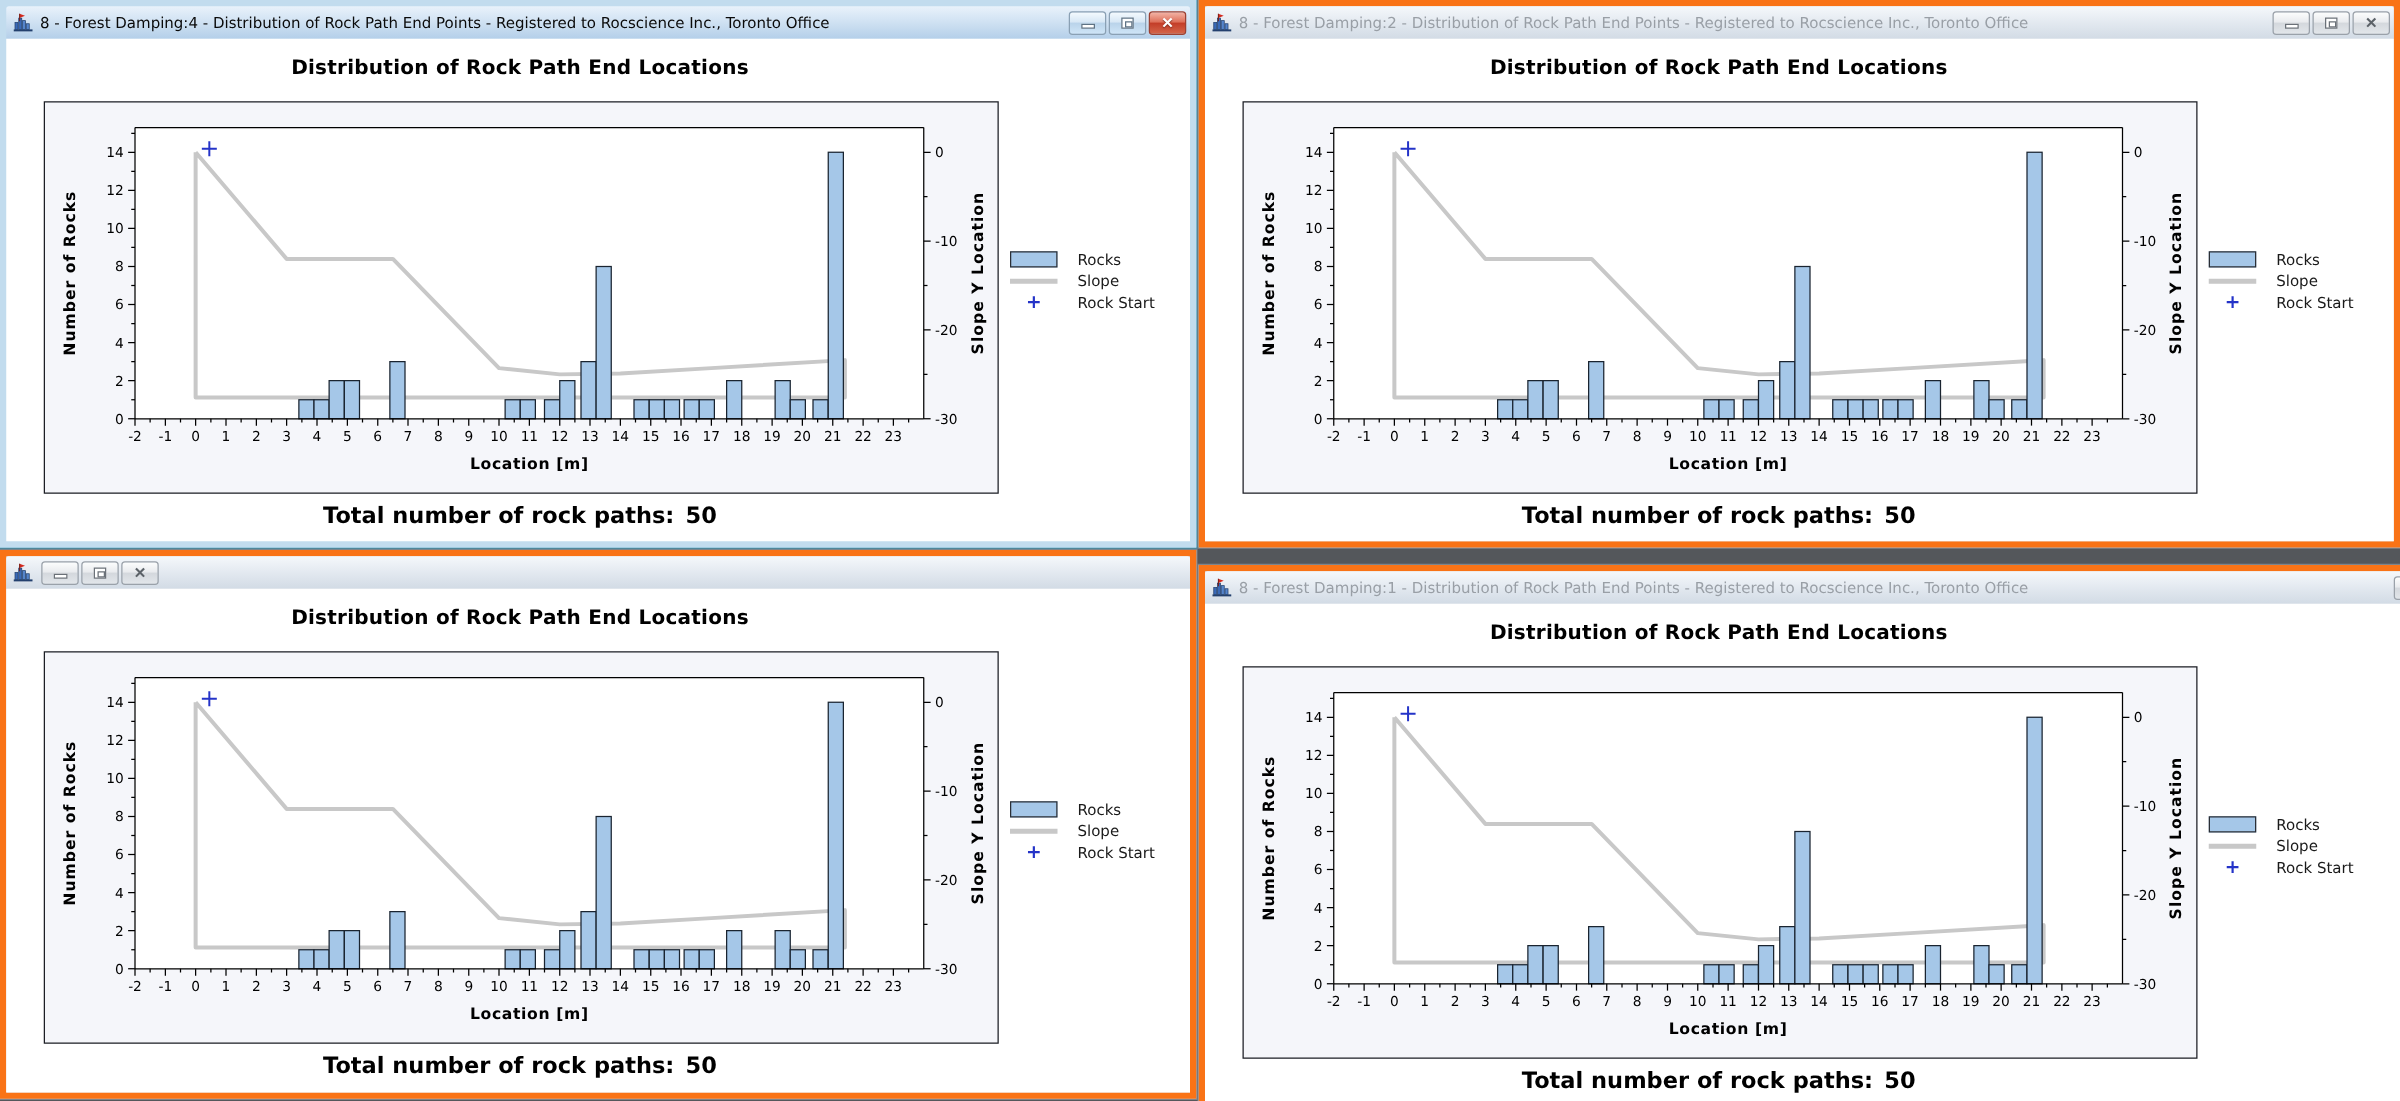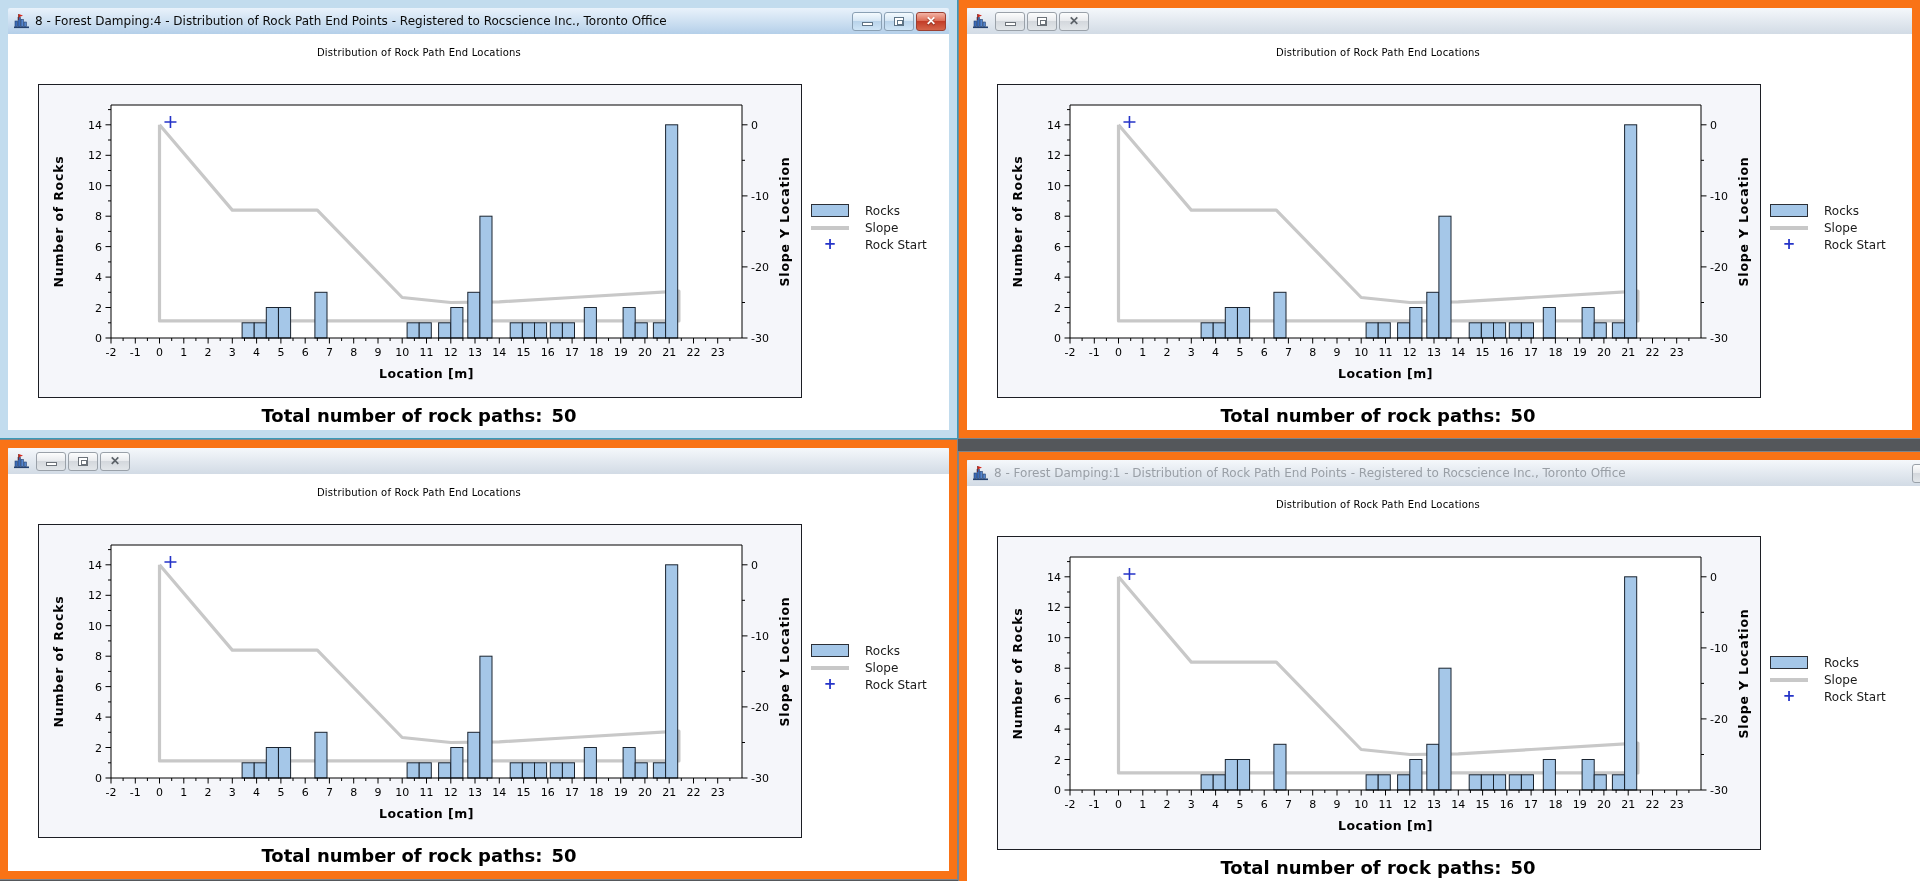--- a/index.html
+++ b/index.html
@@ -1,19 +1,19 @@
 <!DOCTYPE html>
 <html><head>
 <meta charset="utf-8">
 <style>
   html,body{margin:0;padding:0;}
   body{width:1920px;height:881px;background:#54575b;font-family:"DejaVu Sans",sans-serif;overflow:hidden;position:relative;}
   .app{position:absolute;left:0;top:0;width:1920px;height:881px;}
 
-  .win{position:absolute;box-sizing:border-box;border:8px solid #f97316;background:#d9dfe7;}
+  .win{position:absolute;box-sizing:border-box;border:5px solid #f97316;background:#d9dfe7;}
   .win.active{border-color:#c2dcee;background:#c2dcee;box-shadow:0 0 0 1px #3a9ab8;}
   .win.inactive{box-shadow:0 0 0 1px #7e848b;}
 
   .titlebar{height:26px;display:flex;align-items:center;padding:0 3px 0 5px;
     background:linear-gradient(to bottom,#e9f2fb 0%,#cfe1f2 50%,#b4cfe9 100%);
     border-radius:2px 2px 0 0;}
   .win.inactive .titlebar{background:linear-gradient(to bottom,#f5f8fb 0%,#e3e9f0 50%,#d2dbe5 100%);}
   .wintitle{flex:1;font-size:12px;color:#0a0a0a;white-space:nowrap;overflow:hidden;text-overflow:ellipsis;padding-left:5px;line-height:26px;}
   .win.inactive .wintitle{color:#999fa6;}
   .winicon{width:17px;height:17px;flex:0 0 17px;}
@@ -30,21 +30,21 @@
   .g-res{display:block;width:10px;height:9px;border:1px solid #5e7385;background:#fff;box-sizing:border-box;position:relative;}
   .g-res::after{content:"";position:absolute;left:2px;top:2px;width:4px;height:3px;border:1px solid #5e7385;}
   .win.inactive .g-res{border-color:#6b7178;}
   .win.inactive .g-res::after{border-color:#6b7178;}
   .g-x{font-size:12px;font-weight:bold;color:#ffffff;text-shadow:0 1px 1px #7a2518;line-height:1;}
   .win.inactive .g-x{color:#5c6268;text-shadow:none;}
 
   .client{position:relative;background:#ffffff;height:calc(100% - 26px);overflow:hidden;}
 
   .chart-title{position:absolute;left:30px;top:13px;width:762px;text-align:center;
-    font-size:10px;font-weight:normal;color:#000;letter-spacing:.2px;}
+    font-size:16px;font-weight:bold;color:#000;letter-spacing:.2px;}
   .panel{position:absolute;left:30px;top:50px;width:762px;height:312px;background:#f5f6fa;border:1px solid #1c1e24;}
   .panel svg{display:block;}
   svg text{font-family:"DejaVu Sans",sans-serif;}
 
   .legend{position:absolute;left:801px;top:168px;width:150px;}
   .lrow{display:flex;align-items:center;height:17px;}
   .lswatch{width:42px;display:flex;justify-content:center;align-items:center;flex:0 0 42px;}
   .sw-rocks{width:38px;height:13px;background:#a5c7e8;border:1px solid #2b2f36;box-sizing:border-box;}
   .sw-slope{width:38px;height:4px;background:#c8c8c8;}
   .sw-start{color:#2433c8;font-size:15px;font-weight:bold;line-height:1;}
@@ -264,20 +264,21 @@
         <svg width="17" height="17" viewBox="0 0 17 17">
           <rect x="1" y="13.5" width="15" height="1.6" fill="#23406e"></rect>
           <rect x="2" y="8" width="2.4" height="5.5" fill="#3a6ab8" stroke="#23406e" stroke-width=".6"></rect>
           <rect x="5" y="4.5" width="2.4" height="9" fill="#3a6ab8" stroke="#23406e" stroke-width=".6"></rect>
           <rect x="8" y="6.5" width="2.4" height="7" fill="#5585cc" stroke="#23406e" stroke-width=".6"></rect>
           <rect x="11" y="9" width="2.4" height="4.5" fill="#5585cc" stroke="#23406e" stroke-width=".6"></rect>
           <path d="M5.6 1 L10 2.6 L5.6 4.4 Z" fill="#d42a1e"></path>
           <rect x="5.3" y="1" width=".8" height="6" fill="#7a1a12"></rect>
         </svg>
       </span>
+      <span class="wintitle">8 - Forest Damping:2 - Distribution of Rock Path End Points - Registered to Rocscience Inc., Toronto Office</span>
       <span class="winbtns">
         <button class="wbtn min">
             <span class="g-min"></span>
           </button>
         <button class="wbtn res">
             <span class="g-res"></span>
           </button>
         <button class="wbtn close">
             <span class="g-x">✕</span>
           </button>

